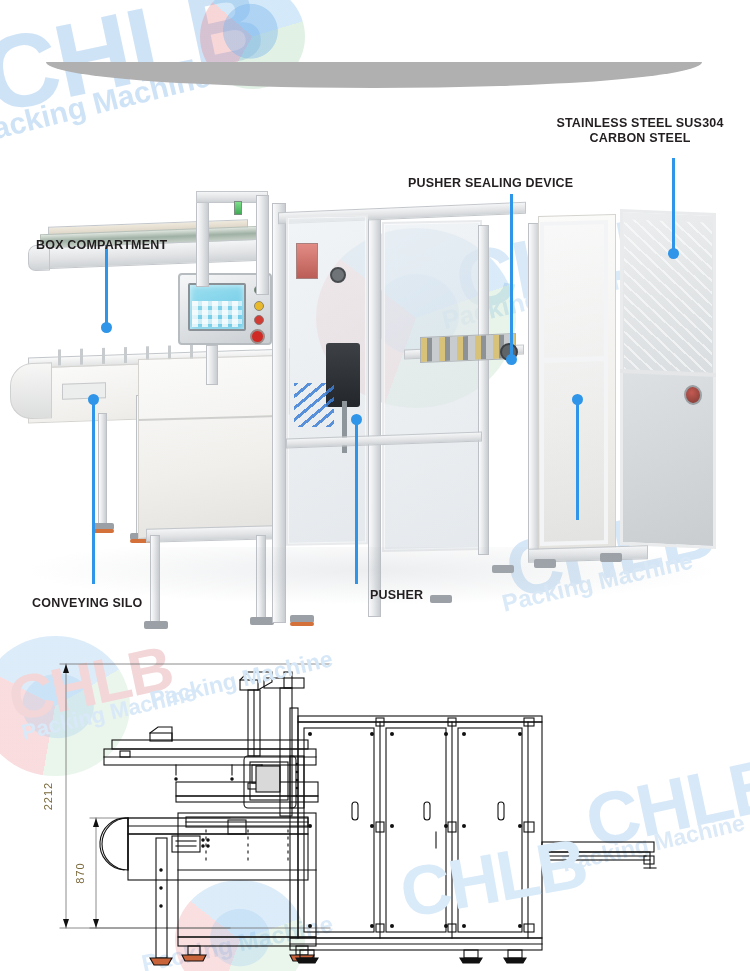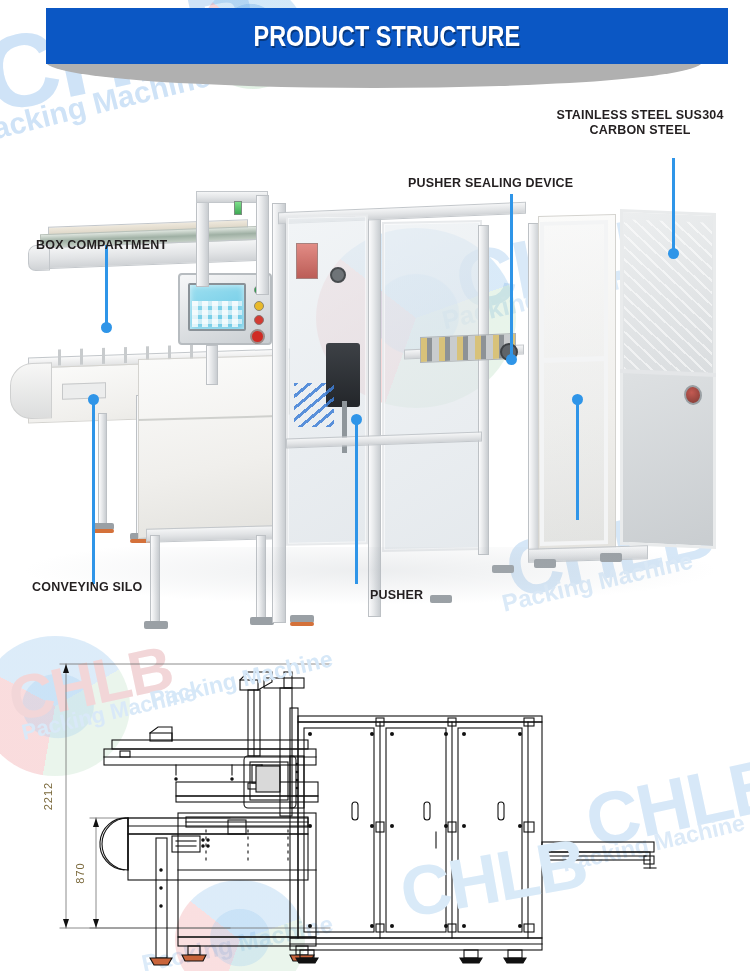--- a/index.html
+++ b/index.html
@@ -117,23 +117,20 @@
   <div class="wm wm-text wm-chlb" style="left:585px; top:760px; font-size:74px; transform:rotate(-12deg); z-index:2; color:#d7e8f8;">CHLB</div>
   <div class="wm wm-text wm-pack" style="left:560px; top:830px; font-size:23px; transform:rotate(-13deg); z-index:2; color:#dceaf8;">Packing Machine</div>
   <div class="wm wm-text wm-pack" style="left:148px; top:666px; font-size:23px; transform:rotate(-13deg); z-index:12; color:#d6e8f8;">Packing Machine</div>
   <div class="wm wm-text wm-chlb" style="left:400px; top:838px; font-size:70px; transform:rotate(-10deg); z-index:12; color:#d9eaf8;">CHLB</div>
   <div class="wm wm-text wm-pack" style="left:140px; top:930px; font-size:24px; transform:rotate(-12deg); z-index:2; color:#dcebf9;">Packing Machine</div>
   <div class="wm wm-logo" style="left:175px; top:880px; width:130px; height:120px; z-index:2;
               background: radial-gradient(ellipse at 50% 48%, rgba(150,200,240,.26) 0 32%, rgba(255,255,255,0) 33%),
                           conic-gradient(from 200deg, rgba(232,110,115,.22) 0 30%, rgba(110,175,230,.24) 30% 64%, rgba(150,205,160,.20) 64% 100%);"></div>
 
   <div id="banner-shadow"></div>
-  <div id="banner">
-    <div id="banner-title">PRODUCT STRUCTURE</div>
-  </div>
 
   <div id="photo">
 
     <div class="mach steel" style="left:48px; top:128px; width:200px; height:9px; transform:skewY(-2.2deg); background:linear-gradient(180deg,#efe9dd,#ddd6c7);"></div>
     <div class="mach" style="left:40px; top:135px; width:222px; height:16px; transform:skewY(-2.2deg);
                 background:linear-gradient(180deg,#dfe6df 0%, #9fb0a4 45%, #cfd8cf 100%); border:1px solid #b9c2ba;"></div>
     <div class="mach steel" style="left:36px; top:148px; width:230px; height:22px; transform:skewY(-2.2deg);"></div>
     <div class="mach steel" style="left:28px; top:150px; width:22px; height:26px; border-radius:8px 0 0 8px; transform:skewY(-2deg);"></div>
 
     <div class="mach steel" style="left:28px; top:258px; width:262px; height:12px; transform:skewY(-2deg);
@@ -238,26 +235,26 @@
   </div>
 
   <div class="callout" style="left:36px; top:238px;">BOX COMPARTMENT</div>
   <div class="leader" style="left:105px; top:245px; height:81px;"></div>
   <div class="leader-dot" style="left:101px; top:322px;"></div>
 
   <div class="callout" style="left:408px; top:176px;">PUSHER SEALING DEVICE</div>
   <div class="leader" style="left:510px; top:194px; height:164px;"></div>
   <div class="leader-dot" style="left:506px; top:354px;"></div>
 
-  <div class="callout" style="left:540px; top:108px; width:200px; text-align:center;">STAINLESS STEEL SUS304
+  <div class="callout" style="left:540px; top:116px; width:200px; text-align:center;">STAINLESS STEEL SUS304
 CARBON STEEL</div>
   <div class="leader" style="left:672px; top:158px; height:94px;"></div>
   <div class="leader-dot" style="left:668px; top:248px;"></div>
 
-  <div class="callout" style="left:32px; top:580px;">CONVEYING SILO</div>
+  <div class="callout" style="left:32px; top:596px;">CONVEYING SILO</div>
   <div class="leader" style="left:92px; top:398px; height:186px;"></div>
   <div class="leader-dot" style="left:88px; top:394px;"></div>
 
   <div class="callout" style="left:330px; top:588px;margin-left:40px;">PUSHER</div>
   <div class="leader" style="left:355px; top:420px; height:164px;"></div>
   <div class="leader-dot" style="left:351px; top:414px;"></div>
 
   <div class="leader" style="left:576px; top:400px; height:120px;"></div>
   <div class="leader-dot" style="left:572px; top:394px;"></div>
 

